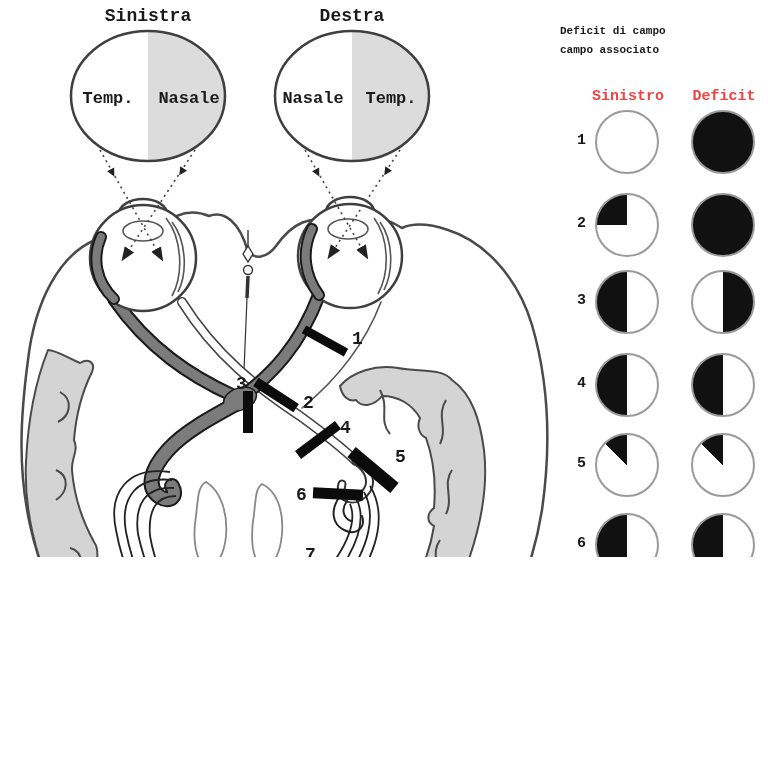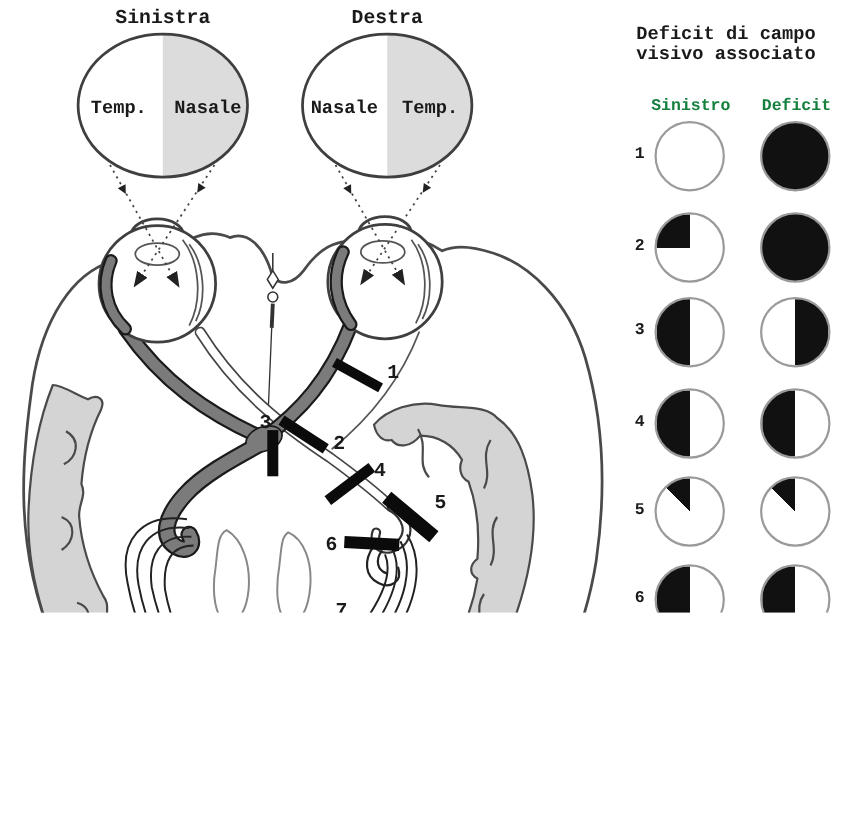--- a/index.html
+++ b/index.html
@@ -1,23 +1,23 @@
 <!DOCTYPE html>
 <html><head>
 <meta charset="utf-8">
 <style>
   html,body{margin:0;padding:0;background:#fff;}
   #stage{position:relative;width:768px;height:557px;background:#fff;overflow:hidden;
          font-family:Liberation Mono, monospace;}
   #pathways{position:absolute;left:0;top:0;}
   
   .legend{position:absolute;left:560px;top:0;width:208px;height:761px;}
-  .legend-title{position:absolute;top:22px;left:0;width:200px;text-align:center;
-                font-size:17px;font-weight:bold;color:#1a1a1a;line-height:19px;}
-  .colhead{position:absolute;top:88px;font-size:15px;font-weight:bold;color:#15803d;text-align:center;}
+  .legend-title{position:absolute;top:22px;left:0;width:200px;
+                font-size:11px;font-weight:bold;color:#1a1a1a;line-height:19px;}
+  .colhead{position:absolute;top:88px;font-size:15px;font-weight:bold;color:#ef4444;text-align:center;}
   .colhead.l{left:30px;width:76px;}
   .colhead.r{left:126px;width:76px;}
   .defrow{position:absolute;left:0;width:208px;height:64px;}
   .rownum{position:absolute;left:0;top:22px;width:26px;text-align:right;
           font-size:15px;font-weight:bold;color:#1a1a1a;}
   .fcircle{position:absolute;top:0;width:64px;height:64px;border-radius:50%;
            border:2px solid #9a9a9a;box-sizing:border-box;overflow:hidden;}
   .fcircle.cl{left:35px;} .fcircle.cr{left:131px;}
   .notch{position:absolute;right:50%;top:calc(50% - 10px);width:10px;height:20px;
          background:#fff;border-radius:10px 0 0 10px;}
@@ -218,21 +218,21 @@
     <text x="395" y="462">5</text>
     <text x="296" y="500">6</text>
     <text x="305" y="560">7</text>
     <text x="292" y="640">8</text>
   </g>
 </svg>
 
 <div class="legend">
   <div class="legend-title">
     <span>Deficit di campo</span><br>
-    <span>visivo associato</span>
+    <span>campo associato</span>
   </div>
   <div class="colhead l">Sinistro</div>
   <div class="colhead r">Deficit</div>
   <div>
         <div class="defrow" style="top: 110px;">
           <div class="rownum">1</div>
           <div class="fcircle cl"></div>
           <div class="fcircle cr" style="background: rgb(17, 17, 17);"></div>
         </div>
         <div class="defrow" style="top: 193px;">

